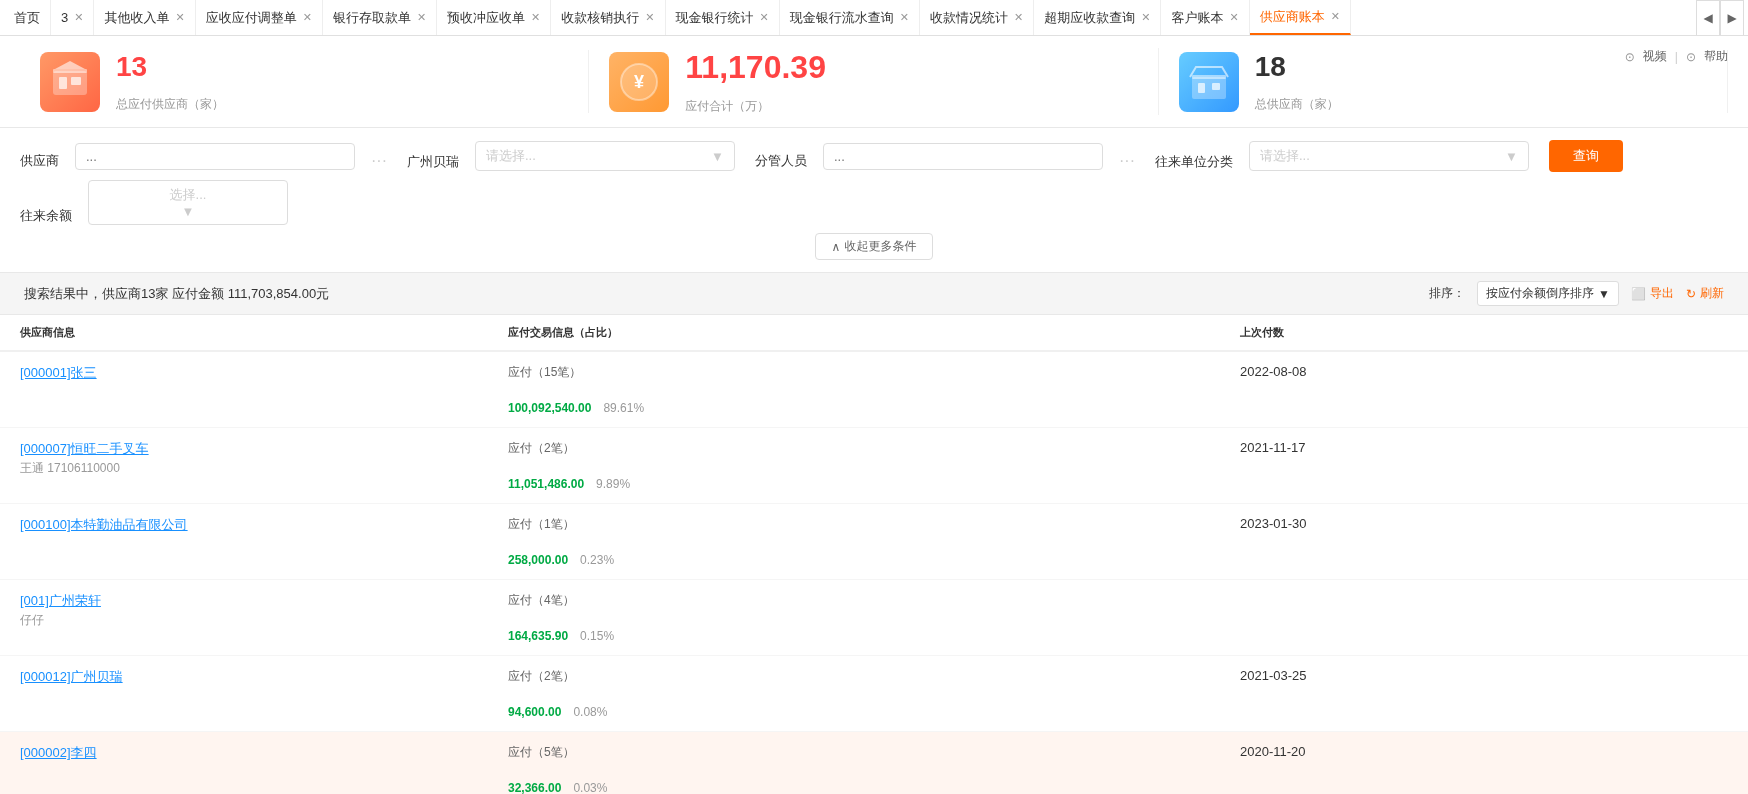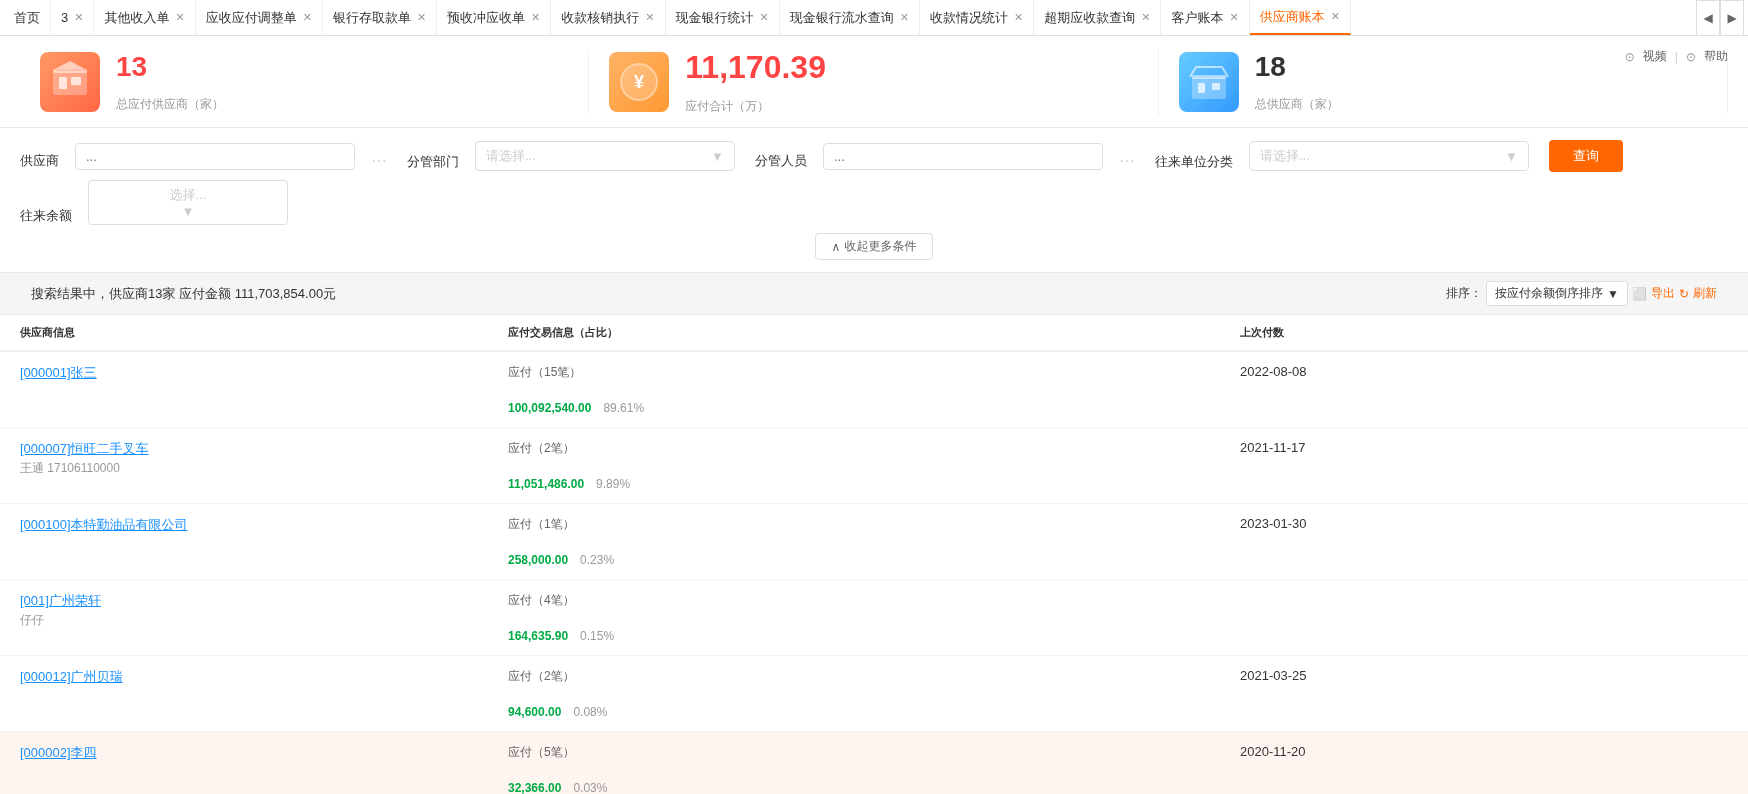--- a/index.html
+++ b/index.html
@@ -35,23 +35,23 @@
     .filter-item { display: flex; align-items: flex-end; gap: 16px; }
     .filter-label { font-size: 13px; color: #333; white-space: nowrap; flex-shrink: 0; }
     .filter-input { border: 1px solid #ddd; border-radius: 4px; padding: 5px 10px; font-size: 13px; color: #333; width: 200px; background: #fff; outline: none; }
     .filter-select { border: 1px solid #ddd; border-radius: 4px; padding: 5px 10px; font-size: 13px; color: #999; width: 240px; background: #fff; display: flex; align-items: center; justify-content: space-between; cursor: pointer; }
     .filter-select-wide { width: 280px; }
     .btn-query { background: #ff6600; color: #fff; border: none; border-radius: 4px; padding: 7px 24px; font-size: 13px; cursor: pointer; white-space: nowrap; }
     .collapse-bar { display: flex; justify-content: center; margin-top: 4px; }
     .collapse-btn { border: 1px solid #ddd; border-radius: 4px; padding: 4px 16px; font-size: 12px; color: #666; cursor: pointer; background: #fff; display: flex; align-items: center; gap: 4px; }
 
     
-    .result-bar { background: #f5f5f5; padding: 8px 31px; display: flex; align-items: center; justify-content: space-between; border-bottom: 1px solid #e8e8e8; }
+    .result-bar { background: #f5f5f5; padding: 8px 24px; display: flex; align-items: center; justify-content: space-between; border-bottom: 1px solid #e8e8e8; }
     .result-info { font-size: 13px; color: #333; }
-    .result-actions { display: flex; align-items: center; gap: 4px; font-size: 12px; color: #666; }
+    .result-actions { display: flex; align-items: center; gap: 12px; font-size: 12px; color: #666; }
     .result-actions .sort-label { color: #333; }
     .result-actions .sort-select { border: 1px solid #ddd; border-radius: 3px; padding: 3px 8px; font-size: 12px; color: #333; cursor: pointer; background: #fff; display: flex; align-items: center; gap: 4px; }
     .action-btn { display: flex; align-items: center; gap: 4px; cursor: pointer; color: #ff6600; font-size: 12px; }
 
     
     .table-container { background: #fff; }
     .table-header { display: grid; grid-template-columns: 2fr 3fr 2fr; padding: 10px 20px; border-bottom: 2px solid #f0f0f0; font-size: 11px; font-weight: bold; color: #333; background: #fff; }
     .table-row { display: grid; grid-template-columns: 2fr 3fr 2fr; padding: 12px 20px; border-bottom: 1px solid #f5f5f5; background: #fff; cursor: pointer; }
     .table-row.highlight { background: #fff5f0; }
     .supplier-name { color: #1890ff; font-size: 13px; text-decoration: underline; cursor: pointer; }
@@ -187,21 +187,21 @@
 </div>
 
 <div class="filter-area">
   <div class="filter-row">
     <div class="filter-item">
       <span class="filter-label">供应商</span>
       <input class="filter-input" type="text" style="width: 280px;" placeholder="...">
       <span style="color:#ccc;font-size:16px;">···</span>
     </div>
     <div class="filter-item">
-      <span class="filter-label">分管部门</span>
+      <span class="filter-label">广州贝瑞</span>
       <div class="filter-select" style="width:260px;">
         <span style="color:#ccc;">请选择...</span>
         <span style="color:#ccc;">▼</span>
       </div>
     </div>
     <div class="filter-item">
       <span class="filter-label">分管人员</span>
       <input class="filter-input" type="text" style="width: 280px;" placeholder="...">
       <span style="color:#ccc;font-size:16px;">···</span>
     </div>

